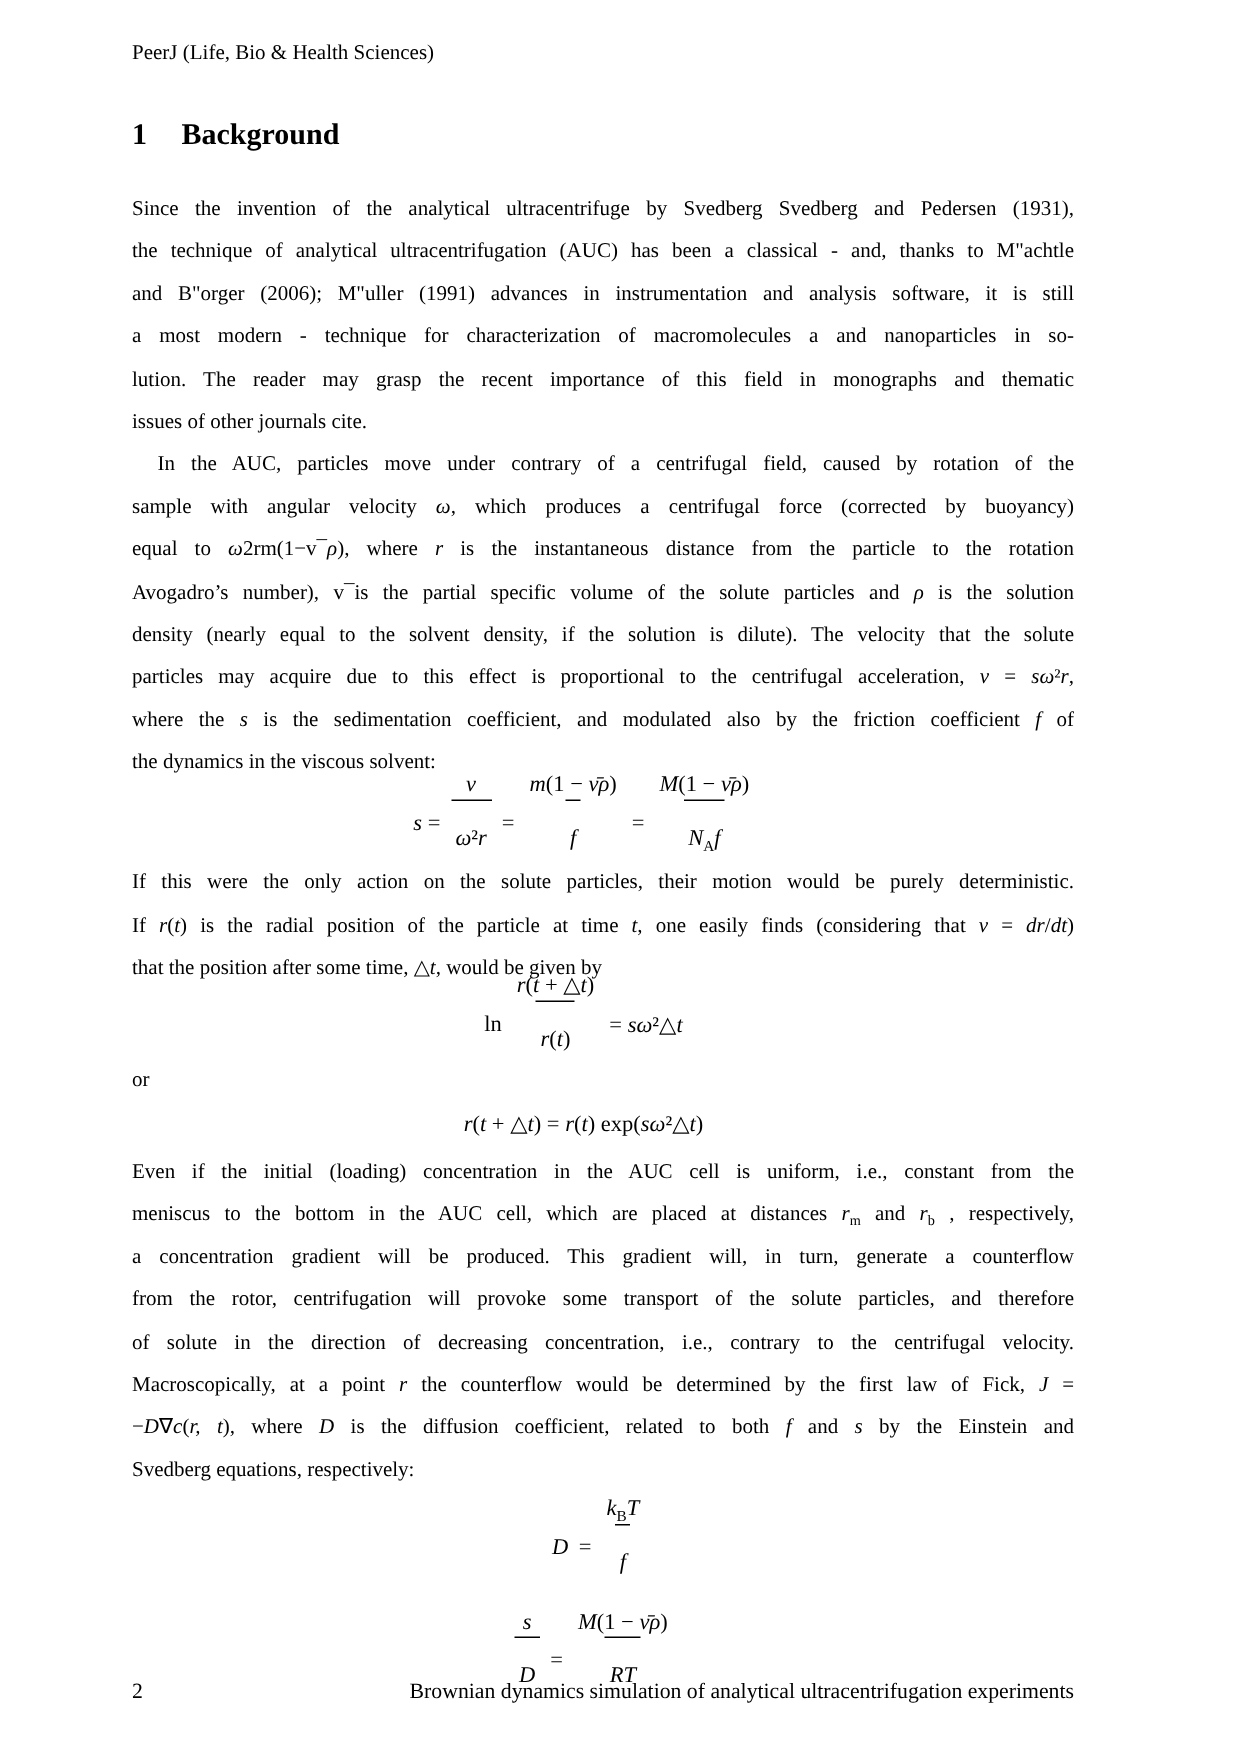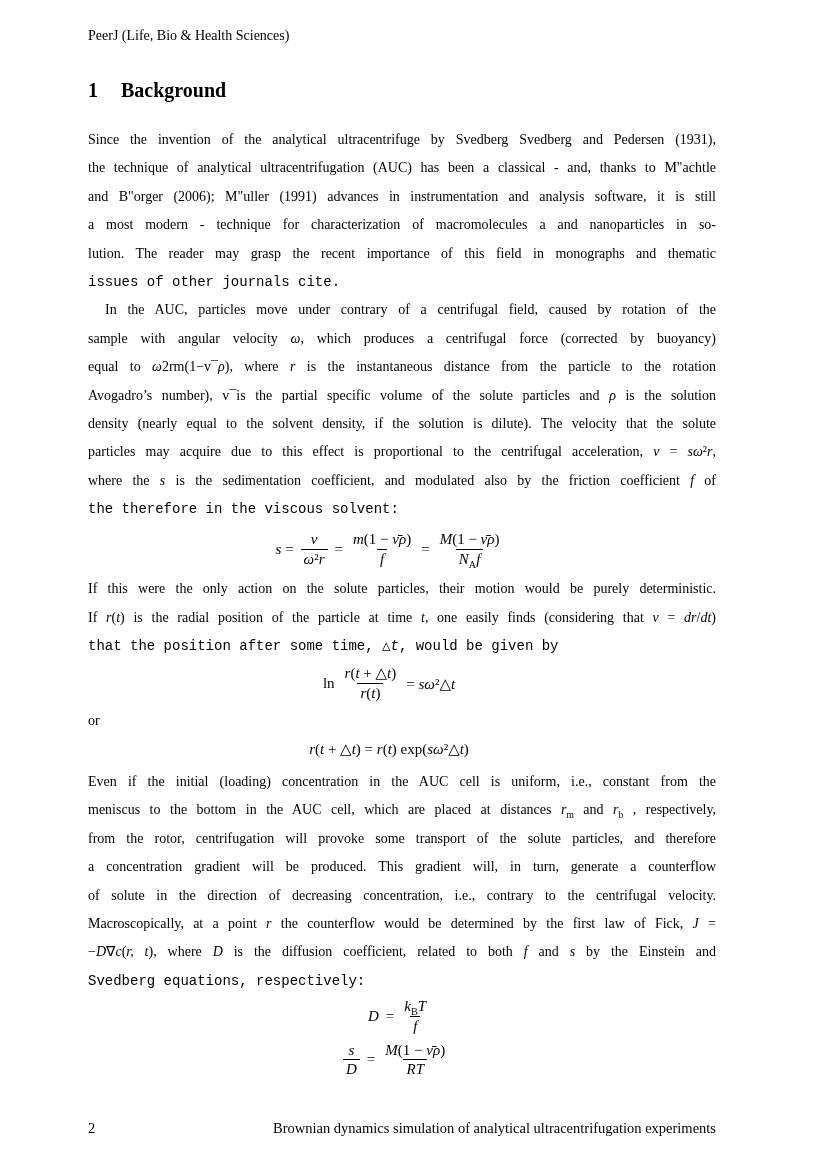--- a/index.html
+++ b/index.html
@@ -30,21 +30,21 @@
   }
   .para { font-size: 14px; }
   .para-p1 { margin-top: 24px; }
   .line {
     line-height: 28.4px;
     height: 28.4px;
     text-align: justify;
     text-align-last: justify;
     overflow: hidden;
   }
-  .line.last { text-align-last: left; font-family: Liberation Mono, monospace; }
+  .line.last { text-align-last: left; }
   .para.indented .line:first-child { text-indent: 17px; }
   .or-line {
     font-size: 14px;
     line-height: 28.4px;
     height: 28.4px;
   }
   i { font-style: italic; }
   sub { font-size: 0.68em; line-height: 0; }
   .equation {
     display: flex;
@@ -58,21 +58,21 @@
   .eq2-box { height: 46px; }
   .eq3-box { height: 26px; margin-top: 1px; margin-bottom: 6px; justify-content: center; }
   .frac {
     display: inline-flex;
     flex-direction: column;
     align-items: center;
     text-align: center;
     line-height: 1.25;
   }
   .frac .num { padding: 0 3px; }
-  .frac .den { border-top: 1px solid #000; padding: 0 3px; }
+  .frac .den { border-top: 1px solid #000; padding: 16px 3px; }
   .eq-group {
     margin-top: 2px;
     margin-right: 26px;
     display: flex;
     flex-direction: column;
     align-items: center;
     gap: 5px;
     font-size: 15px;
   }
   .eqrow { display: flex; align-items: center; gap: 7px; }
@@ -108,21 +108,21 @@
     </div>
 
   <div class="para indented">
       <div class="line">In the AUC, particles move under contrary of a centrifugal field, caused by rotation of the</div>
       <div class="line">sample with angular velocity <i>ω</i>, which produces a centrifugal force (corrected by buoyancy)</div>
       <div class="line">equal to <i>ω</i>2rm(1−v¯<i>ρ</i>), where <i>r</i> is the instantaneous distance from the particle to the rotation</div>
       <div class="line">Avogadro’s number), v¯is the partial specific volume of the solute particles and <i>ρ</i> is the solution</div>
       <div class="line">density (nearly equal to the solvent density, if the solution is dilute). The velocity that the solute</div>
       <div class="line">particles may acquire due to this effect is proportional to the centrifugal acceleration, <i>v</i> = <i>sω</i>²<i>r</i>,</div>
       <div class="line">where the <i>s</i> is the sedimentation coefficient, and modulated also by the friction coefficient <i>f</i> of</div>
-      <div class="line last">the therefore in the viscous solvent:</div>
+      <div class="line last">the dynamics in the viscous solvent:</div>
     </div>
 
   <div class="equation eq-disp-tall">
     <span><i>s</i> =</span>
     <span class="frac">
       <span class="num"><i>ν</i></span>
       <span class="den"><i>ω</i>²<i>r</i></span>
     </span>
     <span>=</span>
     <span class="frac">
@@ -153,22 +153,22 @@
 
   <div class="or-line">or</div>
 
   <div class="equation eq3-box">
     <span><i>r</i>(<i>t</i> + △<i>t</i>) = <i>r</i>(<i>t</i>) exp(<i>sω</i>²△<i>t</i>)</span>
   </div>
 
   <div class="para">
       <div class="line">Even if the initial (loading) concentration in the AUC cell is uniform, i.e., constant from the</div>
       <div class="line">meniscus to the bottom in the AUC cell, which are placed at distances <i>r</i><sub>m</sub> and <i>r</i><sub>b</sub> , respectively,</div>
+      <div class="line">a concentration gradient will be produced. This gradient will, in turn, generate a counterflow</div>
       <div class="line">from the rotor, centrifugation will provoke some transport of the solute particles, and therefore</div>
-      <div class="line">a concentration gradient will be produced. This gradient will, in turn, generate a counterflow</div>
       <div class="line">of solute in the direction of decreasing concentration, i.e., contrary to the centrifugal velocity.</div>
       <div class="line">Macroscopically, at a point <i>r</i> the counterflow would be determined by the first law of Fick, <i>J</i> =</div>
       <div class="line">−<i>D</i>∇<i>c</i>(<i>r, t</i>), where <i>D</i> is the diffusion coefficient, related to both <i>f</i> and <i>s</i> by the Einstein and</div>
       <div class="line last">Svedberg equations, respectively:</div>
     </div>
 
   <div class="eq-group">
     <div class="eqrow">
       <span class="eq-lhs">
           <i>D</i>

